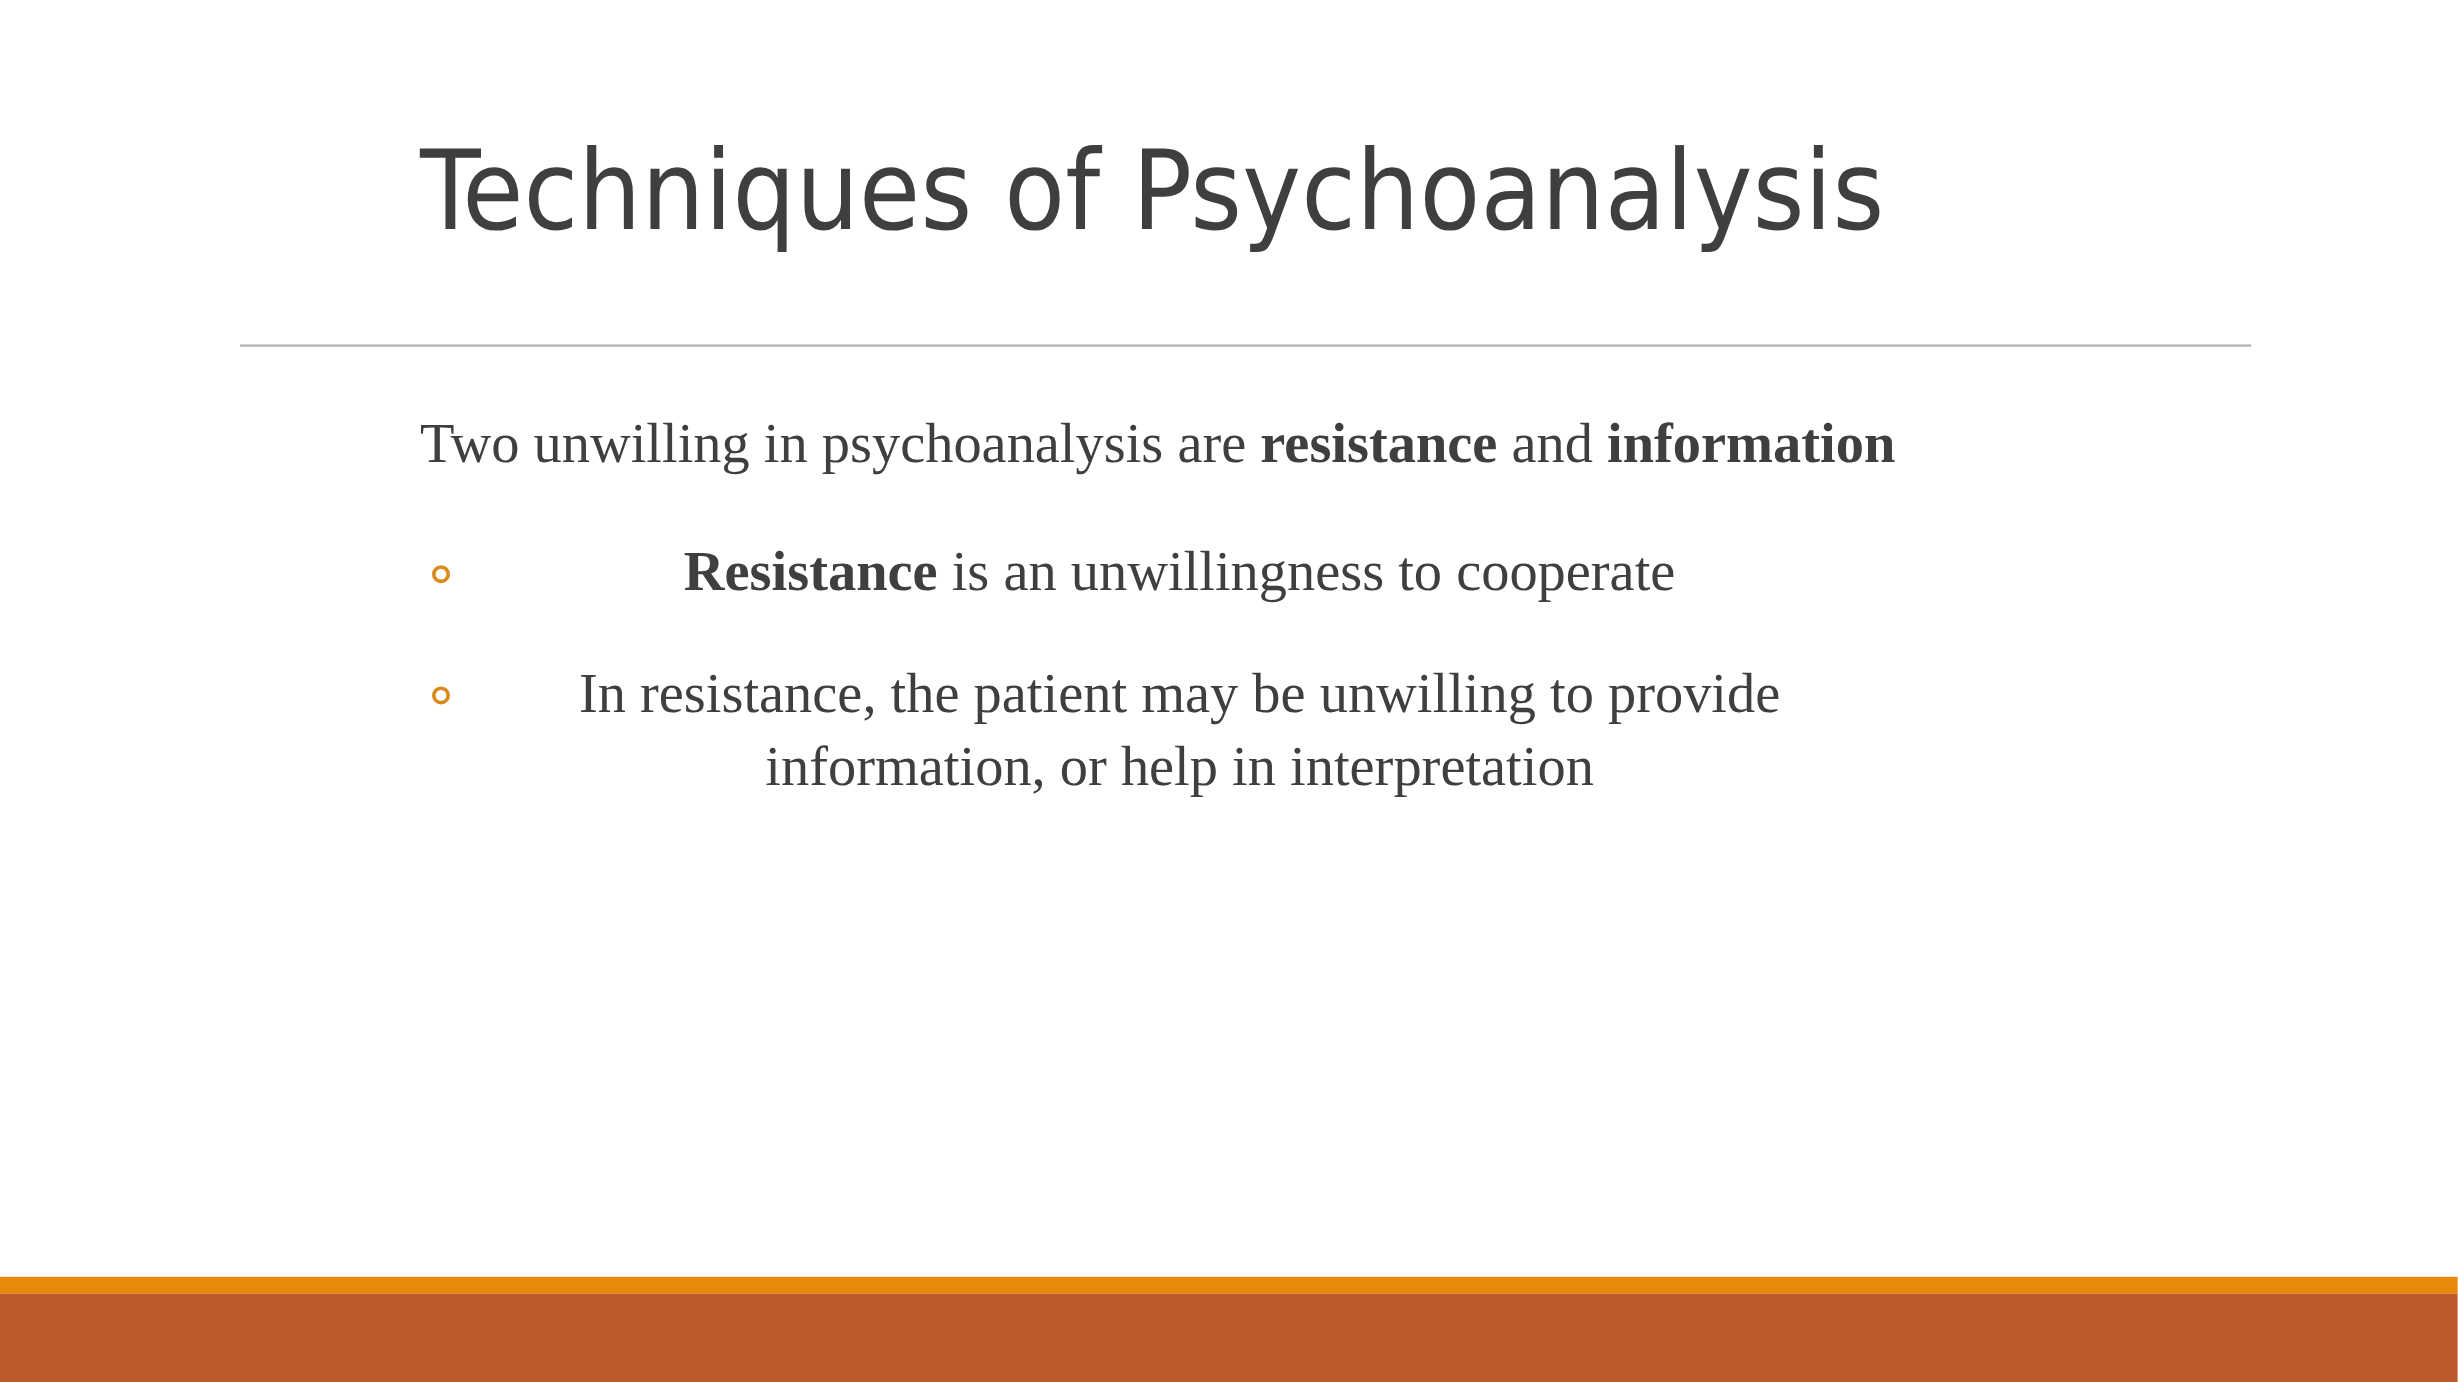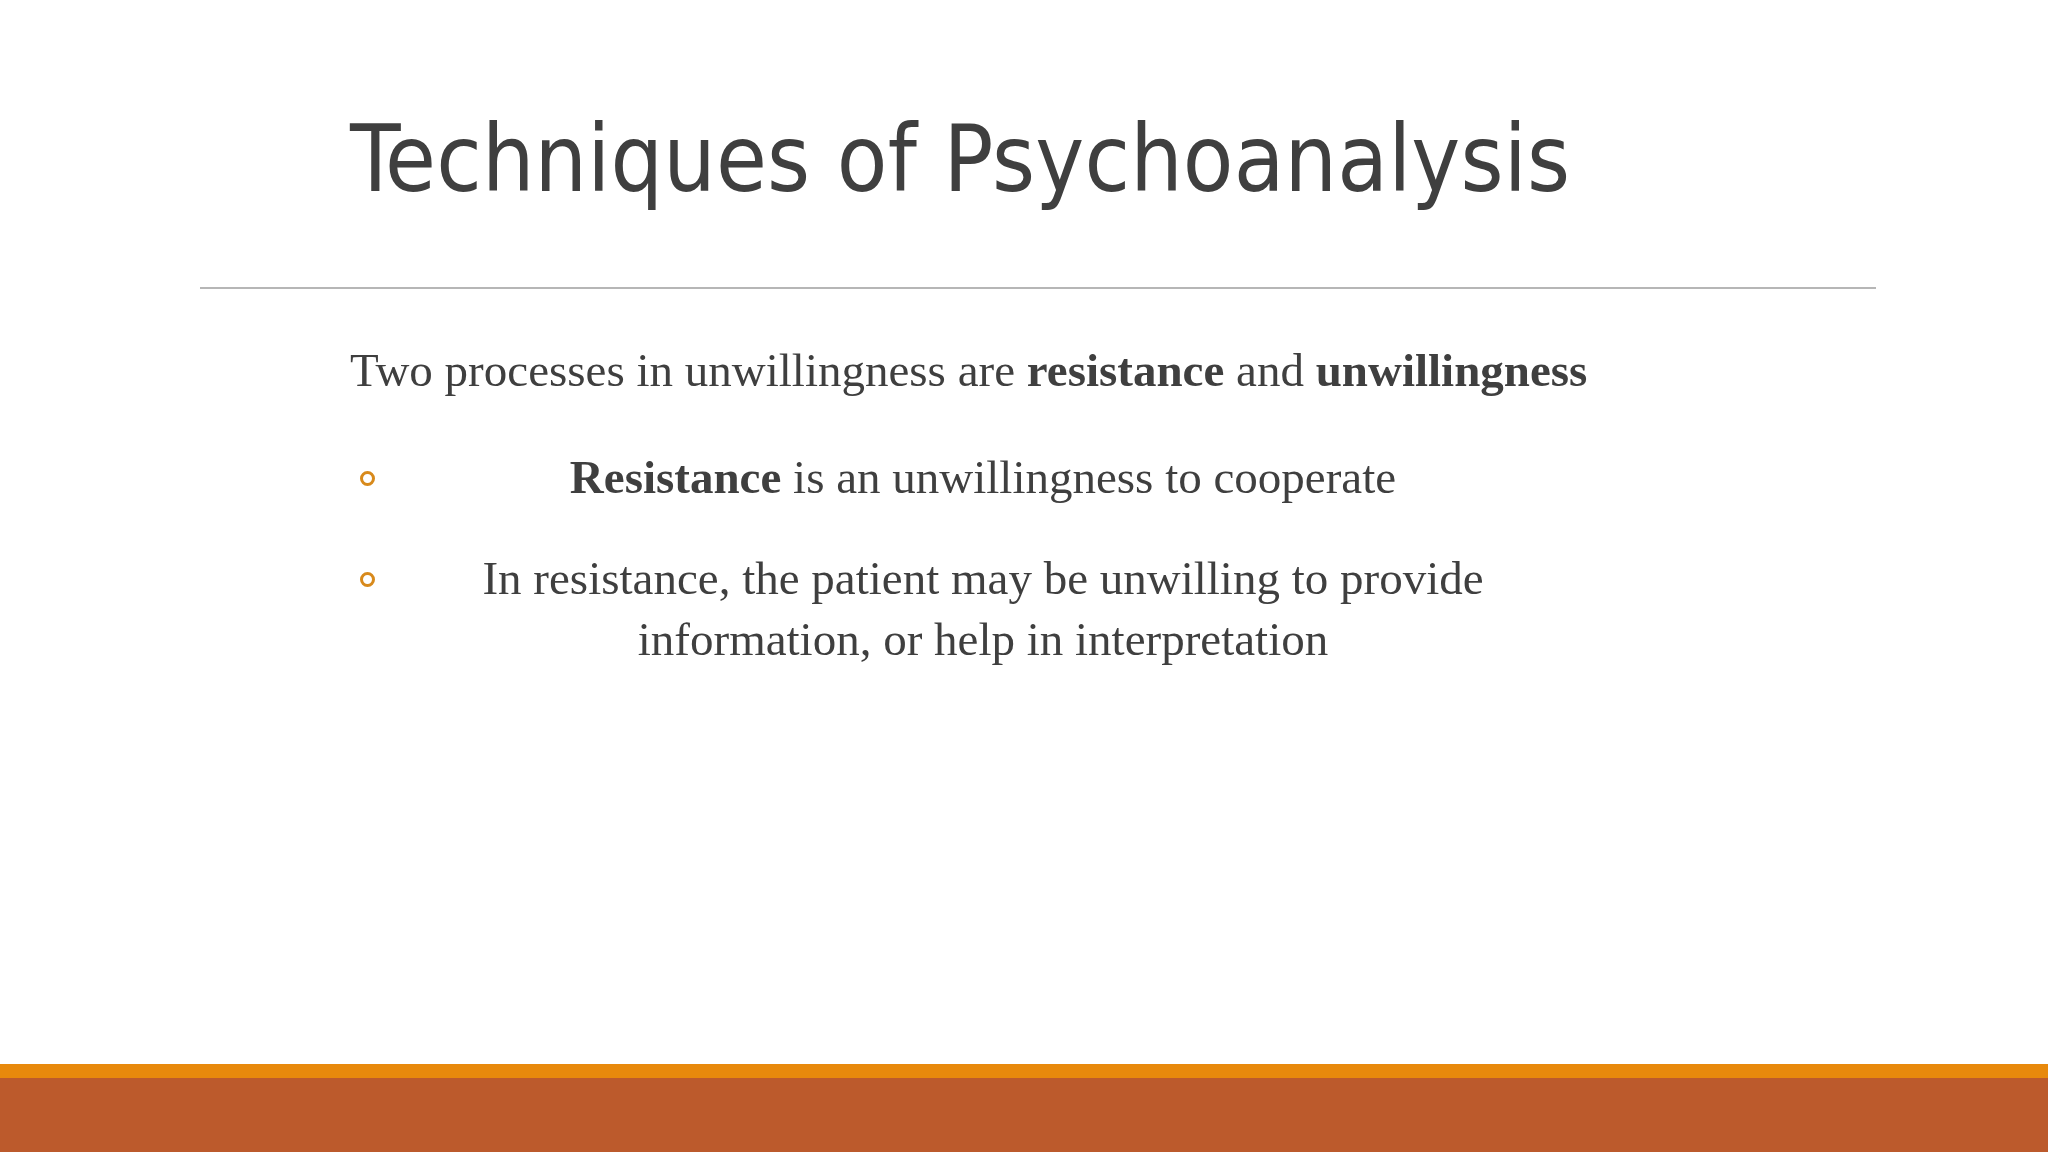--- a/index.html
+++ b/index.html
@@ -120,21 +120,21 @@
 <body>
 
 <div class="slide">
 
   <h1 class="slide-title">Techniques of Psychoanalysis</h1>
 
   <div class="title-rule"></div>
 
   <div class="body-region">
 
-    <p class="lead-para"><span>Two processes in unwillingness are </span><b>resistance</b><span> and </span><b>unwillingness</b></p>
+    <p class="lead-para"><span>Two unwilling in psychoanalysis are </span><b>resistance</b><span> and </span><b>information</b></p>
 
     <ul class="bullet-list">
 
       <li class="bullet-item">
         <span class="bullet-marker"></span><b>Resistance</b><span> is an unwillingness to cooperate</span>
       </li>
 
       <li class="bullet-item">
         <span class="bullet-marker"></span><span>In resistance, the patient may be unwilling to provide information, or help in interpretation</span>
       </li>

